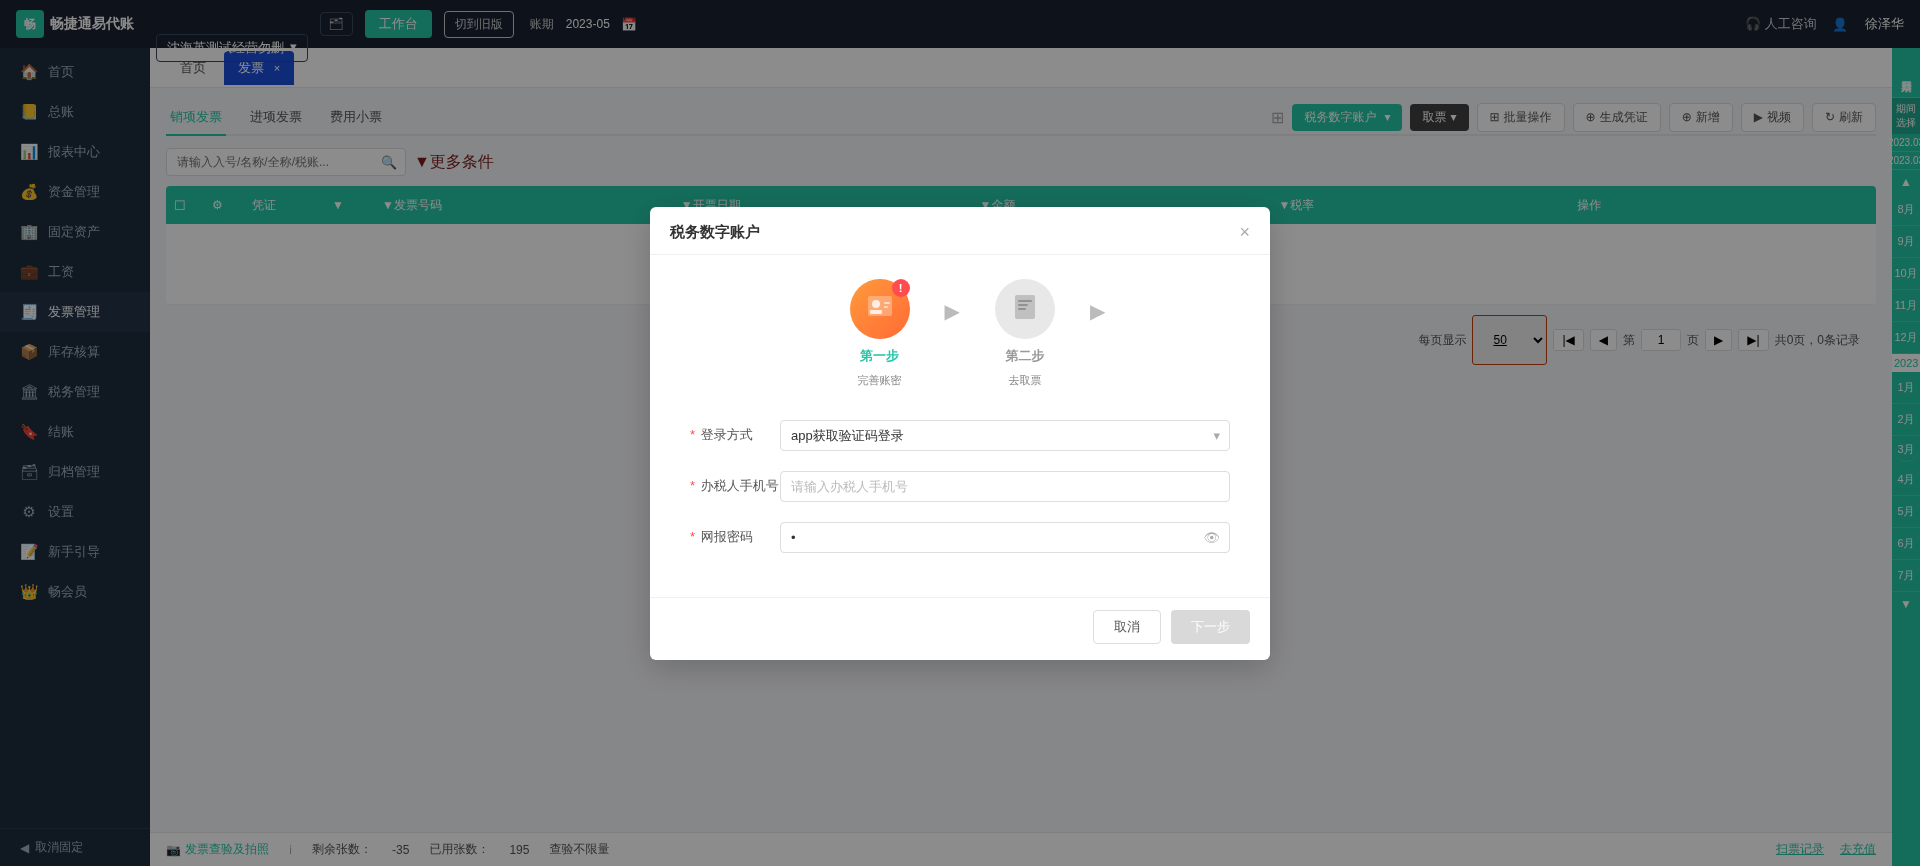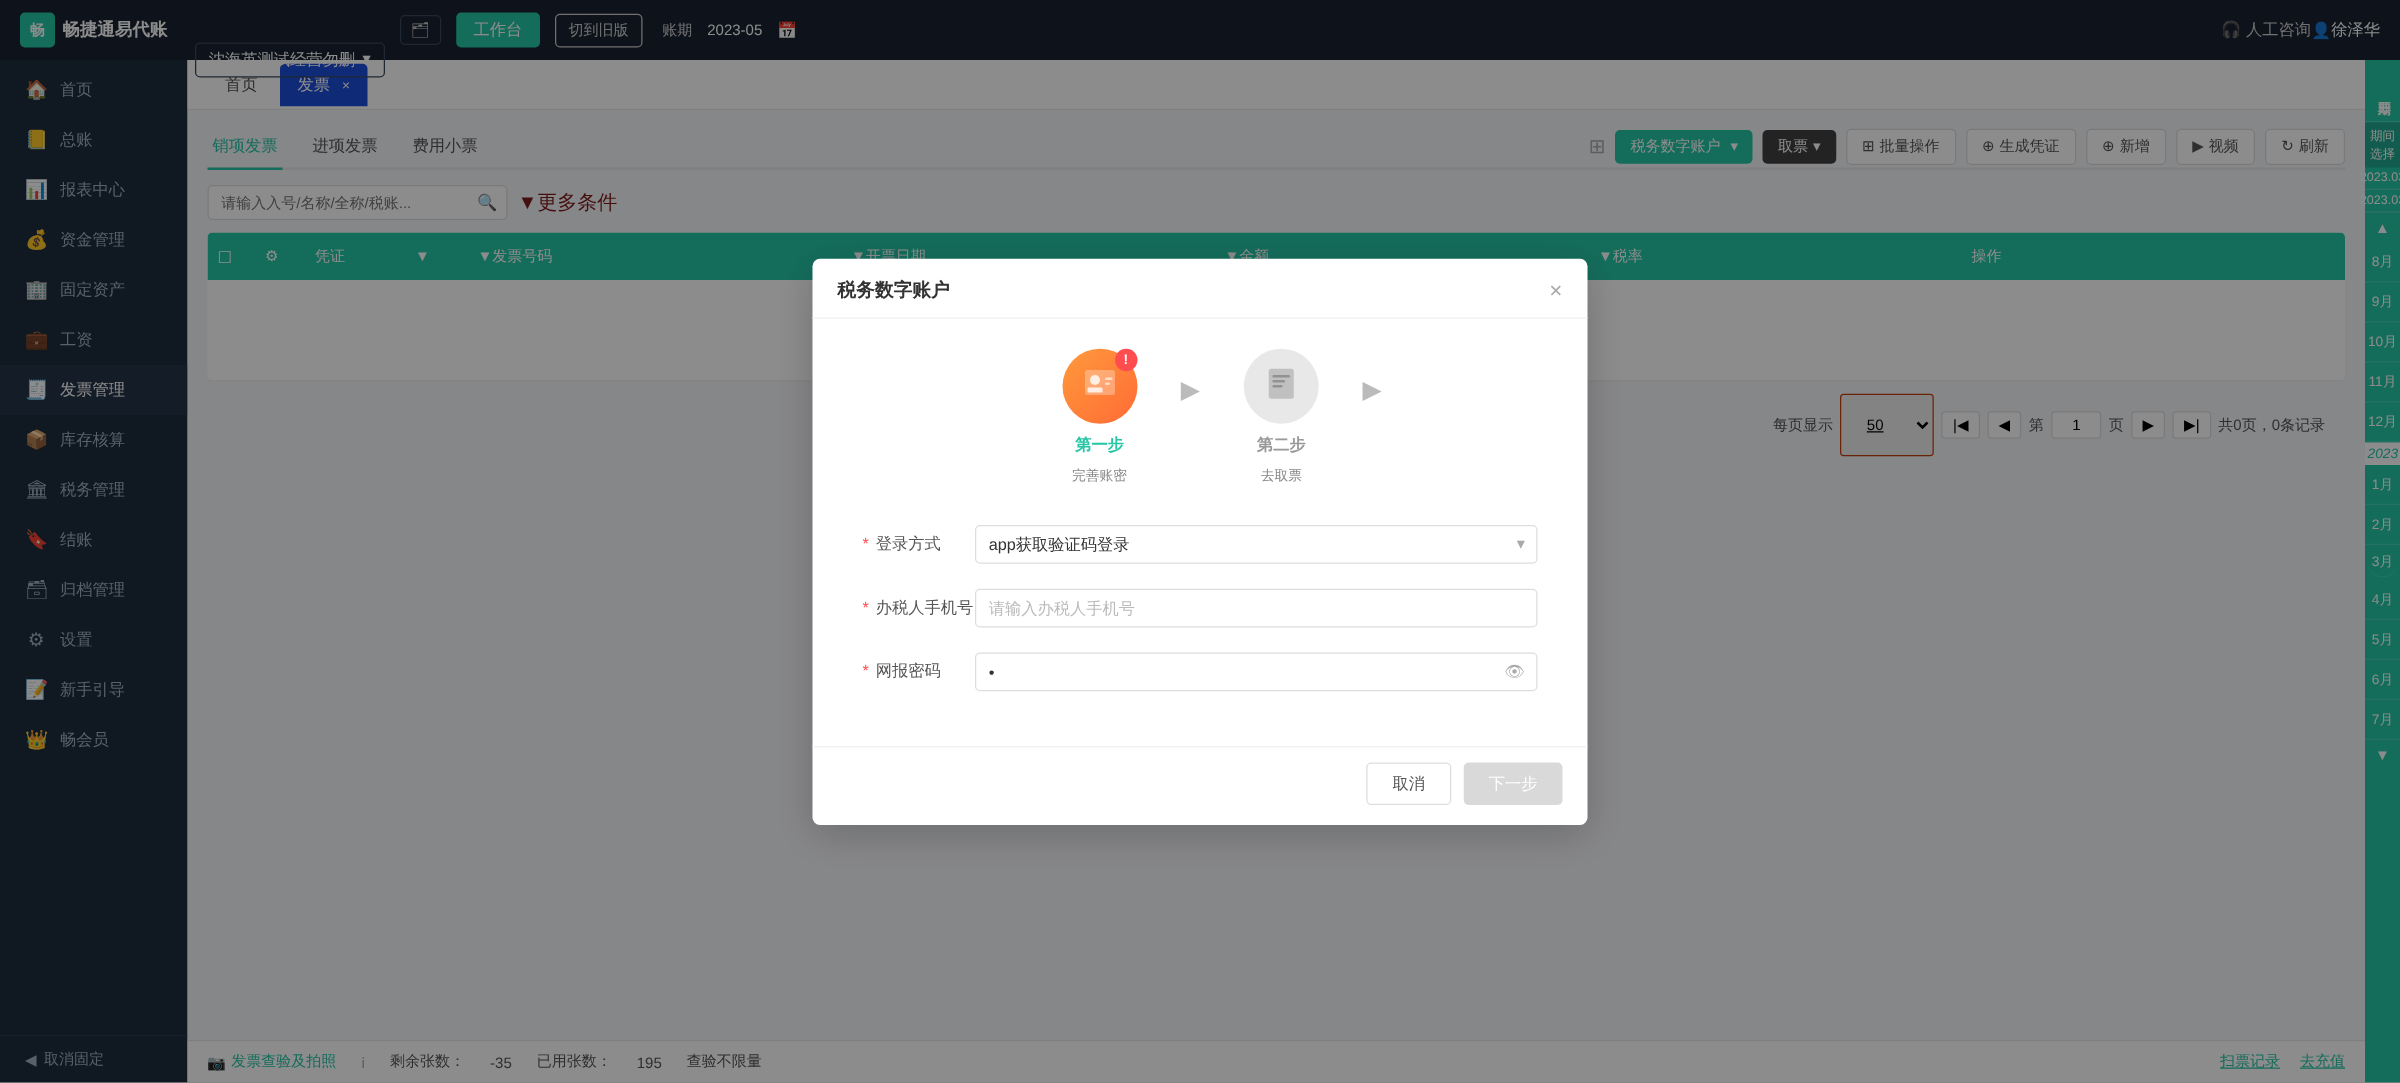--- a/index.html
+++ b/index.html
@@ -47,21 +47,21 @@
     .top-btn-teal {
       background: #26c6a6; border: none; color: #fff;
       padding: 5px 14px; border-radius: 4px; cursor: pointer; font-size: 13px;
     }
     .top-btn-outline {
       background: transparent; border: 1px solid #ccc; color: #ccc;
       padding: 4px 10px; border-radius: 4px; cursor: pointer; font-size: 12px;
     }
     .period-label { color: #ccc; font-size: 12px; margin-left: 4px; }
     .period-val { color: #fff; font-size: 12px; }
-    .top-right { margin-left: auto; display: flex; align-items: center; color: #ccc; font-size: 13px; }
+    .top-right { margin-left: auto; display: flex; align-items: center; gap: 16px; color: #ccc; font-size: 13px; }
     .top-right .user { color: #fff; cursor: pointer; }
 
     
     .layout { display: flex; height: calc(866px - 48px); }
 
     
     .sidebar {
       width: 150px;
       background: #1e2d3d;
       display: flex;
@@ -659,21 +659,21 @@
     <div class="right-panel-btn">开票日期</div>
     <div style="background:#1fa88e;width:28px;padding:4px 2px;text-align:center;color:#fff;font-size:10px;">期间选择</div>
     <div style="color:#fff;font-size:10px;padding:3px 2px;text-align:center;border-bottom:1px solid rgba(255,255,255,0.2);">2023.03</div>
     <div style="color:#fff;font-size:10px;padding:3px 2px;text-align:center;border-bottom:1px solid rgba(255,255,255,0.2);">2023.03</div>
     <div class="right-panel-arrow">▲</div>
     <div class="month-btn">8月</div>
     <div class="month-btn">9月</div>
     <div class="month-btn">10月</div>
     <div class="month-btn">11月</div>
     <div class="month-btn">12月</div>
-    <div style="color:#26c6a6;font-size:11px;padding:3px 2px;background:#fff;width:28px;font-style:italic;">2023</div>
+    <div style="color:#26c6a6;font-size:11px;padding:3px 2px;background:#fff;width:28px;">2023</div>
     <div class="month-btn">1月</div>
     <div class="month-btn">2月</div>
     <div class="month-btn active" style="background:#26c6a6;border-radius:50%;width:24px;height:24px;margin:2px auto;font-size:11px;">3月</div>
     <div class="month-btn">4月</div>
     <div class="month-btn">5月</div>
     <div class="month-btn">6月</div>
     <div class="month-btn">7月</div>
     <div class="right-panel-arrow">▼</div>
   </div>
 

